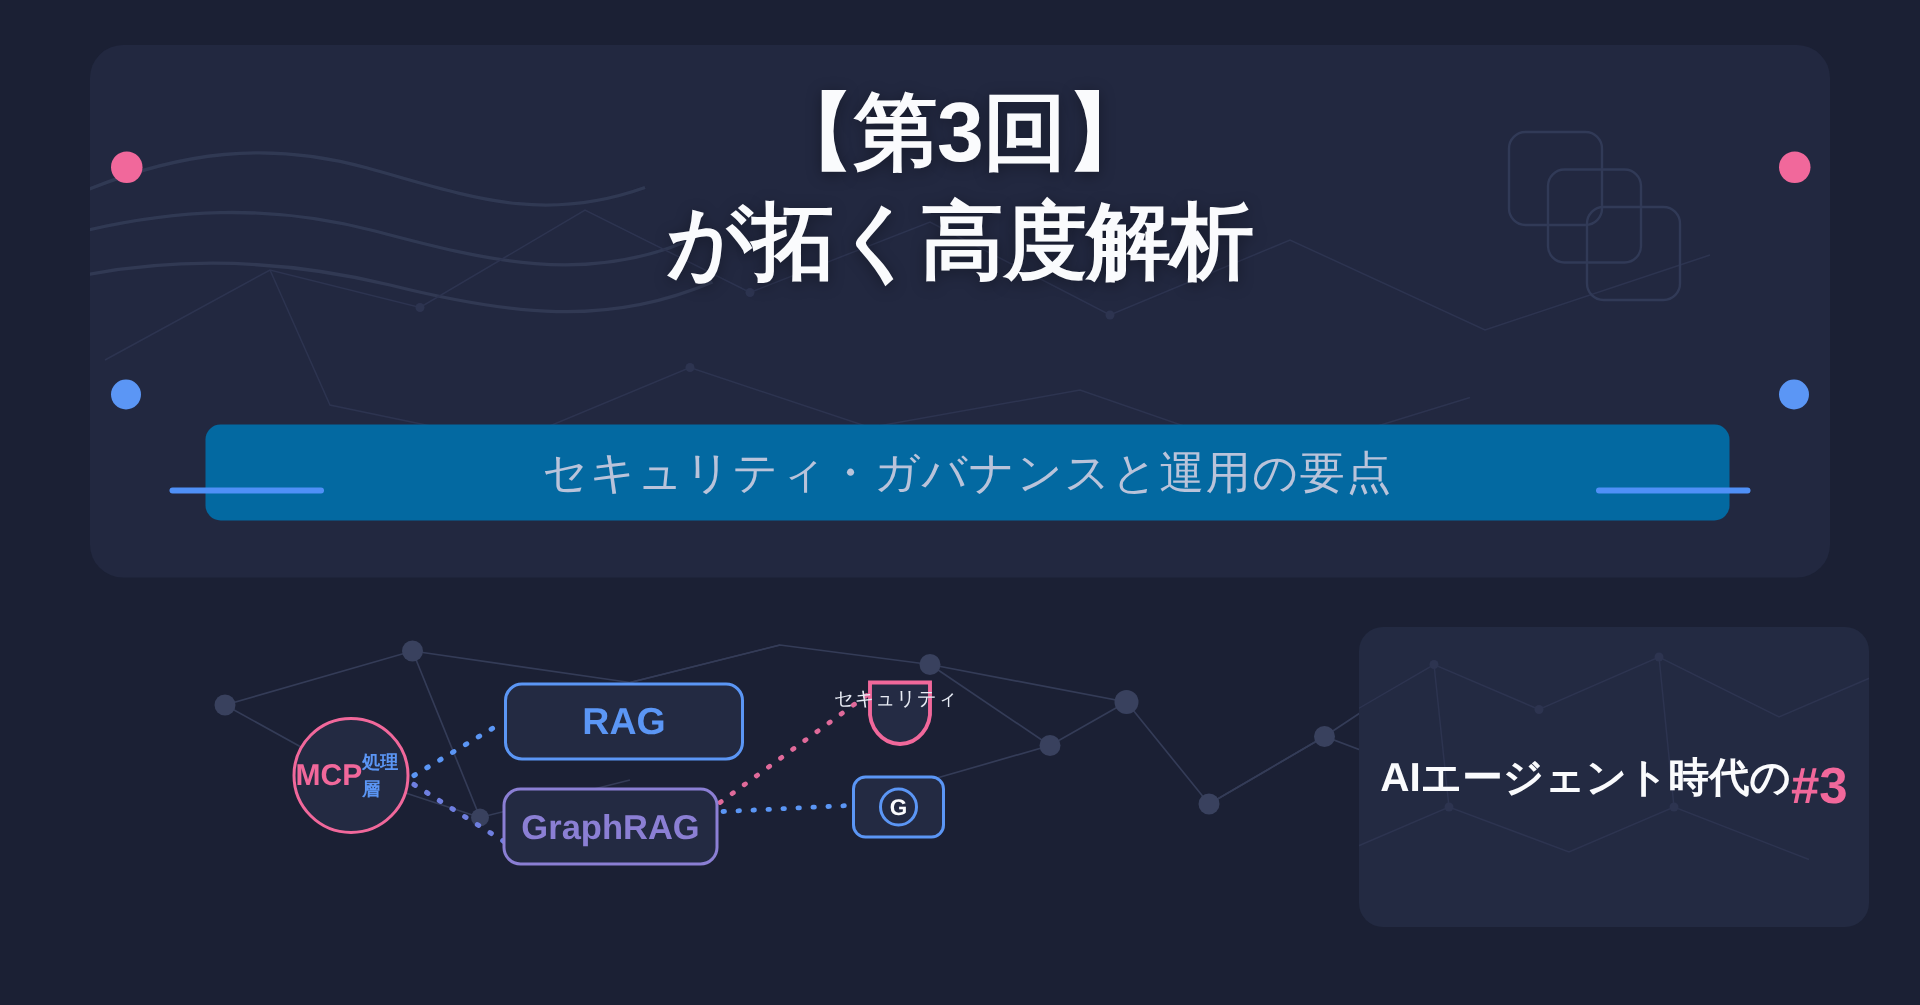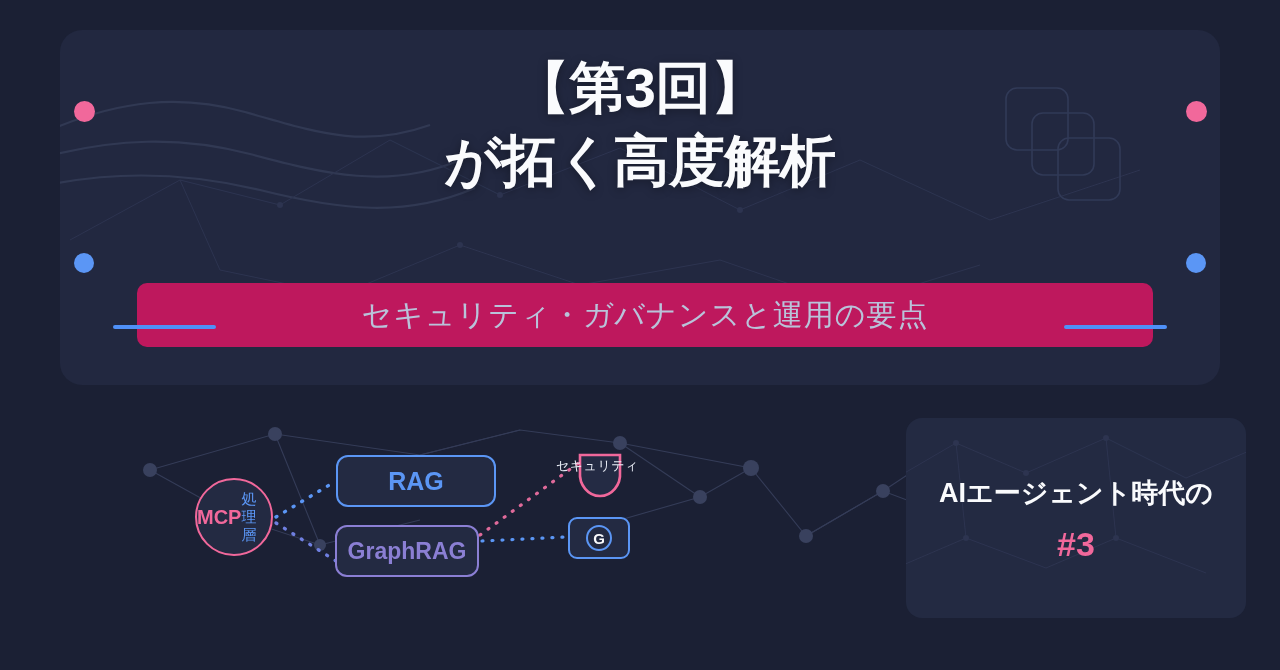--- a/index.html
+++ b/index.html
@@ -42,21 +42,21 @@
     white-space:nowrap;
   }
   .t1 { font-size:56px; line-height:72px; padding-top:22px; }
   .t2 { font-size:62px; line-height:78px; }
   .t3 { font-size:56px; line-height:74px; }
 
   
   .sub-band {
     position:absolute; left:137px; top:283px;
     width:1016px; height:64px;
-    background:#be185d;
+    background:#0369a1;
     border-radius:10px;
     display:flex; align-items:center; justify-content:center;
     z-index:3;
   }
   .sub-text {
     color:#b9c3da;
     font-size:30px;
     letter-spacing:1px;
     white-space:nowrap;
   }
@@ -68,21 +68,21 @@
   #diagram { position:absolute; left:140px; top:415px; width:740px; height:200px; z-index:3; }
 
   .node-circle {
     position:absolute; left:195px; top:478px;
     width:78px; height:78px; border-radius:50%;
     background:#232a42; border:2.5px solid #f1689b;
     display:flex; flex-direction:row; align-items:center; justify-content:center;
     z-index:5;
   }
   .nc-t1 { color:#f1689b; font-size:20px; font-weight:bold; line-height:21px; }
-  .nc-t2 { color:#5b96f5; font-size:15px; font-weight:normal; line-height:18px; }
+  .nc-t2 { color:#5b96f5; font-size:12px; font-weight:bold; line-height:18px; }
 
   .box {
     position:absolute; border-radius:12px; background:#232a42;
     display:flex; align-items:center; justify-content:center;
     font-weight:bold; z-index:5;
   }
   .box-rag   { left:336px; top:455px; width:160px; height:52px;
                border:2px solid #5b96f5; color:#5b96f5; font-size:25px; }
   .box-graph { left:335px; top:525px; width:144px; height:52px;
                border:2px solid #8b7fd4; color:#8b7fd4; font-size:23px; }
@@ -104,21 +104,21 @@
     display:flex; align-items:center; justify-content:center;
     color:#fafbfd; font-size:15px; font-weight:bold;
   }
 
   
   .side-card {
     position:absolute; left:906px; top:418px;
     width:340px; height:200px;
     background:#232a42; border-radius:16px;
     overflow:hidden; z-index:3;
-    display:flex; flex-direction:column; align-items:center; justify-content:center;
+    display:flex; align-items:center; justify-content:center;
   }
   .side-deco { position:absolute; inset:0; width:340px; height:200px; }
   .sc-l1, .sc-l2 {
     position:relative; color:#fafbfd; font-size:27px; font-weight:bold;
     line-height:40px; white-space:nowrap; z-index:2;
   }
   .sc-num {
     position:relative; color:#f1689b; font-size:34px; font-weight:bold;
     margin-top:12px; z-index:2;
   }

